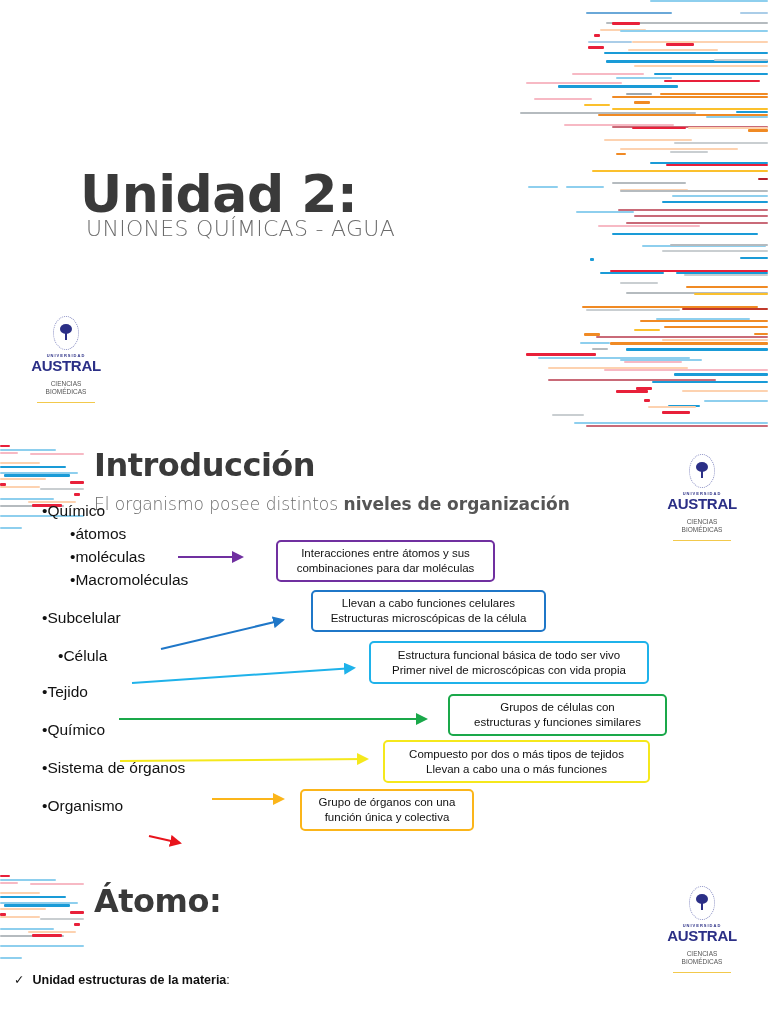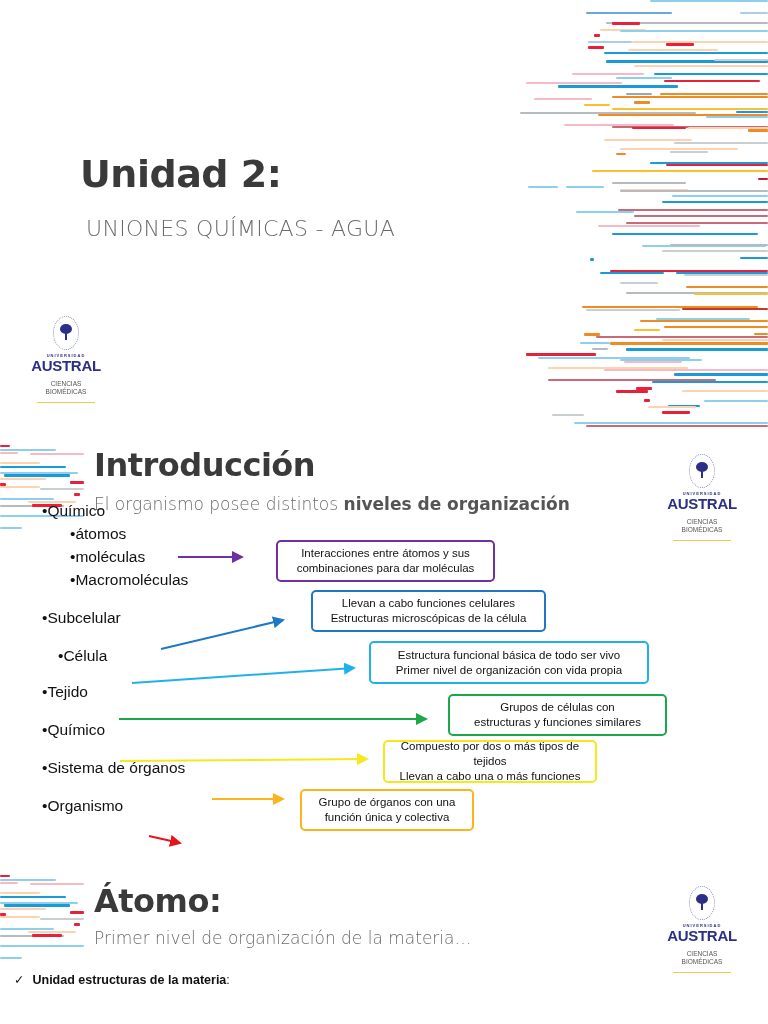--- a/index.html
+++ b/index.html
@@ -144,21 +144,21 @@
     <div class="stripe" style="left:124px;top:399px;width:6px;background:#e8203a;height:3px"></div>
     <div class="stripe" style="left:184px;top:400px;width:64px;background:#8ecfee"></div>
     <div class="stripe" style="left:148px;top:405px;width:32px;background:#1a9bd7"></div>
     <div class="stripe" style="left:128px;top:406px;width:48px;background:#fdd2b0"></div>
     <div class="stripe" style="left:142px;top:411px;width:28px;background:#e8203a;height:3px"></div>
     <div class="stripe" style="left:32px;top:414px;width:32px;background:#c9ced1"></div>
     <div class="stripe" style="left:54px;top:422px;width:194px;background:#8ecfee"></div>
     <div class="stripe" style="left:66px;top:425px;width:182px;background:#c96a78"></div>
   </div>
 
-  <div class="big-title" style="left:80px;top:152px;font-size:38px;">Unidad 2:</div>
+  <div class="big-title" style="left:80px;top:164px;font-size:52px;">Unidad 2:</div>
   <div class="subtitle" style="left:86px;top:216px;font-size:22px;letter-spacing:0.3px;">UNIONES QUÍMICAS - AGUA</div>
 
   <div class="logo" style="left:28px;top:316px;">
     <div class="seal">
         <div class="tree"></div>
         <div class="trunk"></div>
       </div>
     <div class="univ">UNIVERSIDAD</div>
     <div class="austral">AUSTRAL</div>
     <div class="dept"><span>CIENCIAS</span><br><span>BIOMÉDICAS</span></div>
@@ -253,27 +253,27 @@
   <div class="box" style="left:276px;top:110px;width:219px;height:42px;border-color:#7030a0;">
     <span>Interacciones entre átomos y sus</span>
       <span>combinaciones para dar moléculas</span>
   </div>
   <div class="box" style="left:311px;top:160px;width:235px;height:42px;border-color:#1f77c8;">
     <span>Llevan a cabo funciones celulares</span>
       <span>Estructuras microscópicas de la célula</span>
   </div>
   <div class="box" style="left:369px;top:211px;width:280px;height:43px;border-color:#1fb2ea;">
     <span>Estructura funcional básica de todo ser vivo</span>
-      <span>Primer nivel de organización con vida propia</span>
+      <span>Primer nivel de microscópicas con vida propia</span>
   </div>
   <div class="box" style="left:448px;top:264px;width:219px;height:42px;border-color:#1aa84a;">
     <span>Grupos de células con</span>
       <span>estructuras y funciones similares</span>
   </div>
-  <div class="box" style="left:383px;top:310px;width:214px;height:43px;border-color:#f5e81c;">
+  <div class="box" style="left:383px;top:310px;width:267px;height:43px;border-color:#f5e81c;">
     <span>Compuesto por dos o más tipos de tejidos</span>
       <span>Llevan a cabo una o más funciones</span>
   </div>
   <div class="box" style="left:300px;top:359px;width:174px;height:42px;border-color:#fbb51a;">
     <span>Grupo de órganos con una</span>
       <span>función única y colectiva</span>
   </div>
 </section>
 
 <section id="slide3" class="slide">
@@ -294,21 +294,20 @@
     <div class="stripe" style="left:74px;top:63px;width:6px;background:#e8203a;height:3px"></div>
     <div class="stripe" style="left:0;top:68px;width:54px;background:#8ecfee"></div>
     <div class="stripe" style="left:28px;top:71px;width:48px;background:#fdd2b0"></div>
     <div class="stripe" style="left:0;top:75px;width:64px;background:#b5bbbf"></div>
     <div class="stripe" style="left:32px;top:74px;width:30px;background:#e8203a;height:3px"></div>
     <div class="stripe" style="left:0;top:85px;width:84px;background:#8ecfee"></div>
     <div class="stripe" style="left:0;top:97px;width:22px;background:#8ecfee"></div>
   </div>
 
   <div class="big-title" style="left:94px;top:22px;font-size:32px;">Átomo:</div>
-  <div class="subtitle" style="left:94px;top:68px;font-size:17px;">Primer nivel de organización de la materia…</div>
 
   <div class="logo" style="left:664px;top:26px;">
     <div class="seal">
         <div class="tree"></div>
         <div class="trunk"></div>
       </div>
     <div class="univ">UNIVERSIDAD</div>
     <div class="austral">AUSTRAL</div>
     <div class="dept"><span>CIENCIAS</span><br><span>BIOMÉDICAS</span></div>
     <div class="bar"></div>

